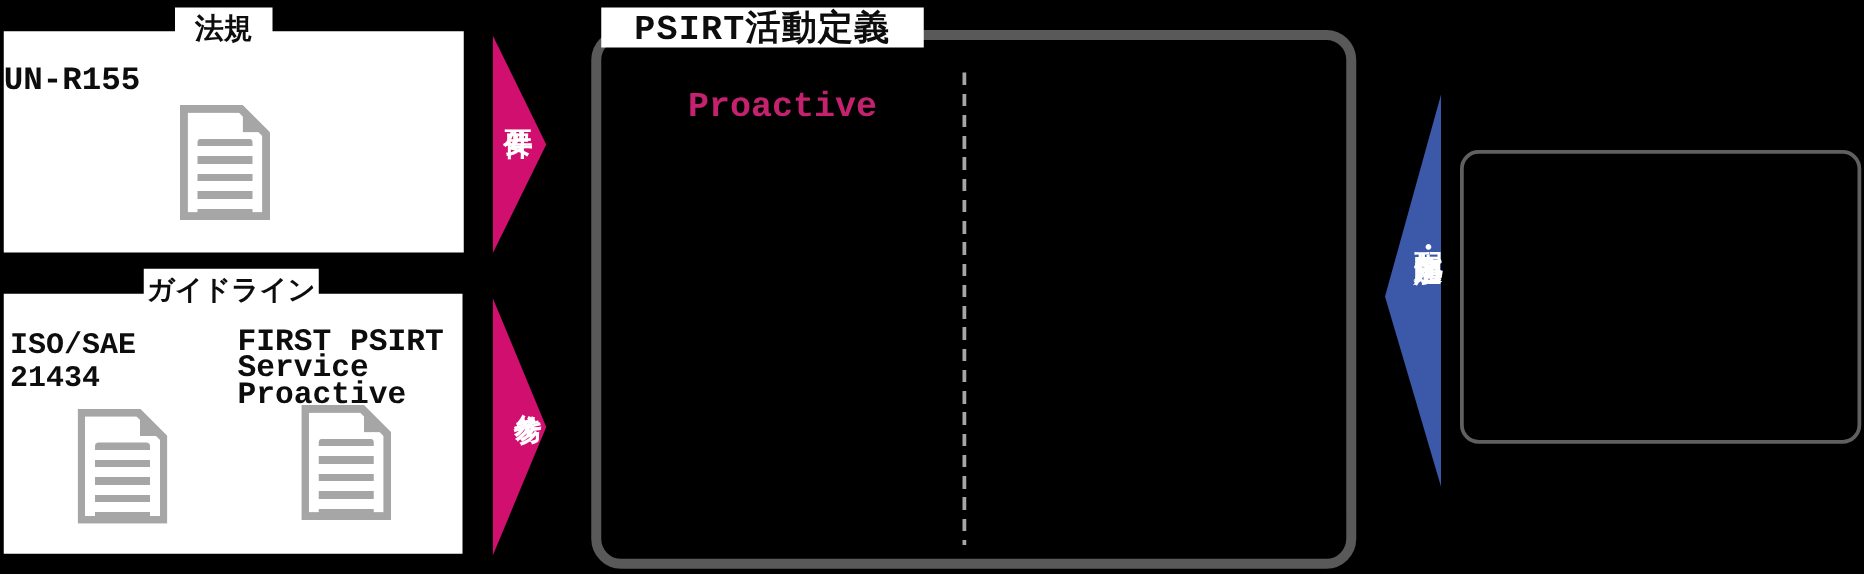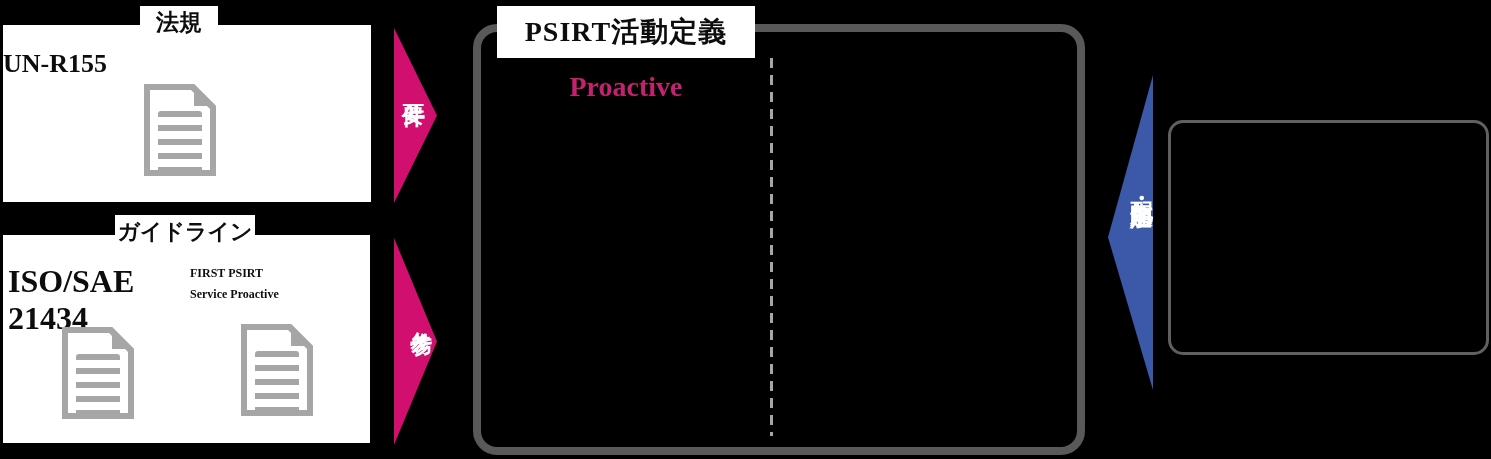--- a/index.html
+++ b/index.html
@@ -1,19 +1,19 @@
 <!DOCTYPE html>
 <html><head>
 <meta charset="utf-8">
 <style>
   html,body{margin:0;padding:0;background:#000;}
   *{box-sizing:border-box;}
   .stage{
     position:relative;width:1491px;height:459px;background:#000;overflow:hidden;
-    font-family:Liberation Serif, serif;
+    font-family:Liberation Mono, monospace;
   }
   .whitebox{position:absolute;background:#fff;}
   .tab{
     position:absolute;background:#fff;color:#0d0d0d;font-weight:bold;
     display:flex;align-items:center;justify-content:center;z-index:3;
   }
   .doc-label{position:absolute;color:#0d0d0d;font-weight:bold;z-index:2;}
 
   
   .doc{position:absolute;width:72px;height:92px;z-index:2;}
@@ -45,21 +45,21 @@
     writing-mode:vertical-rl;text-orientation:upright;letter-spacing:2px;
     white-space:nowrap;
   }
 
   
   .psirt-box{
     position:absolute;left:473px;top:24px;width:612px;height:431px;
     border:8px solid #595959;border-radius:24px;background:transparent;z-index:1;
   }
   .psirt-tab{
-    left:497px;top:6px;width:258px;height:52px;font-size:28px;letter-spacing:1px;
+    left:481px;top:6px;width:258px;height:32px;font-size:28px;letter-spacing:1px;
   }
   .col-head{position:absolute;top:71px;font-weight:bold;font-size:28px;text-align:center;z-index:2;}
   .col-proactive{left:481px;width:290px;color:#c4216e;}
   .col-reactive{left:771px;width:306px;color:#3058ac;}
   .divider{
     position:absolute;left:770px;top:58px;width:3px;height:378px;z-index:2;
     background:repeating-linear-gradient(to bottom,#a6a6a6 0px,#a6a6a6 10px,transparent 10px,transparent 17px);
   }
 
   
@@ -88,22 +88,22 @@
     <div class="doc-body"></div>
     <div class="doc-paper"></div>
     <div class="doc-fold"></div>
     <div class="doc-lines"></div>
   </div>
 
   <div class="whitebox" style="left:3px;top:235px;width:367px;height:208px;"></div>
   <div class="tab" style="left:115px;top:215px;width:140px;height:32px;font-size:22px;align-items:flex-end;">
     <span>ガイドライン</span>
   </div>
-  <div class="doc-label" style="left:8px;top:263px;width:175px;font-size:32px;">ISO/SAE 21434</div>
-  <div class="doc-label" style="left:190px;top:263px;width:185px;font-size:12px;line-height:21px;">
+  <div class="doc-label" style="left:8px;top:263px;width:175px;font-size:24px;">ISO/SAE 21434</div>
+  <div class="doc-label" style="left:190px;top:263px;width:185px;font-size:25px;line-height:21px;">
     <div>FIRST PSIRT</div>
     <div>Service Proactive</div>
   </div>
   <div class="doc" style="left:62px;top:327px;">
     <div class="doc-body"></div>
     <div class="doc-paper"></div>
     <div class="doc-fold"></div>
     <div class="doc-lines"></div>
   </div>
   <div class="doc" style="left:241px;top:324px;">

